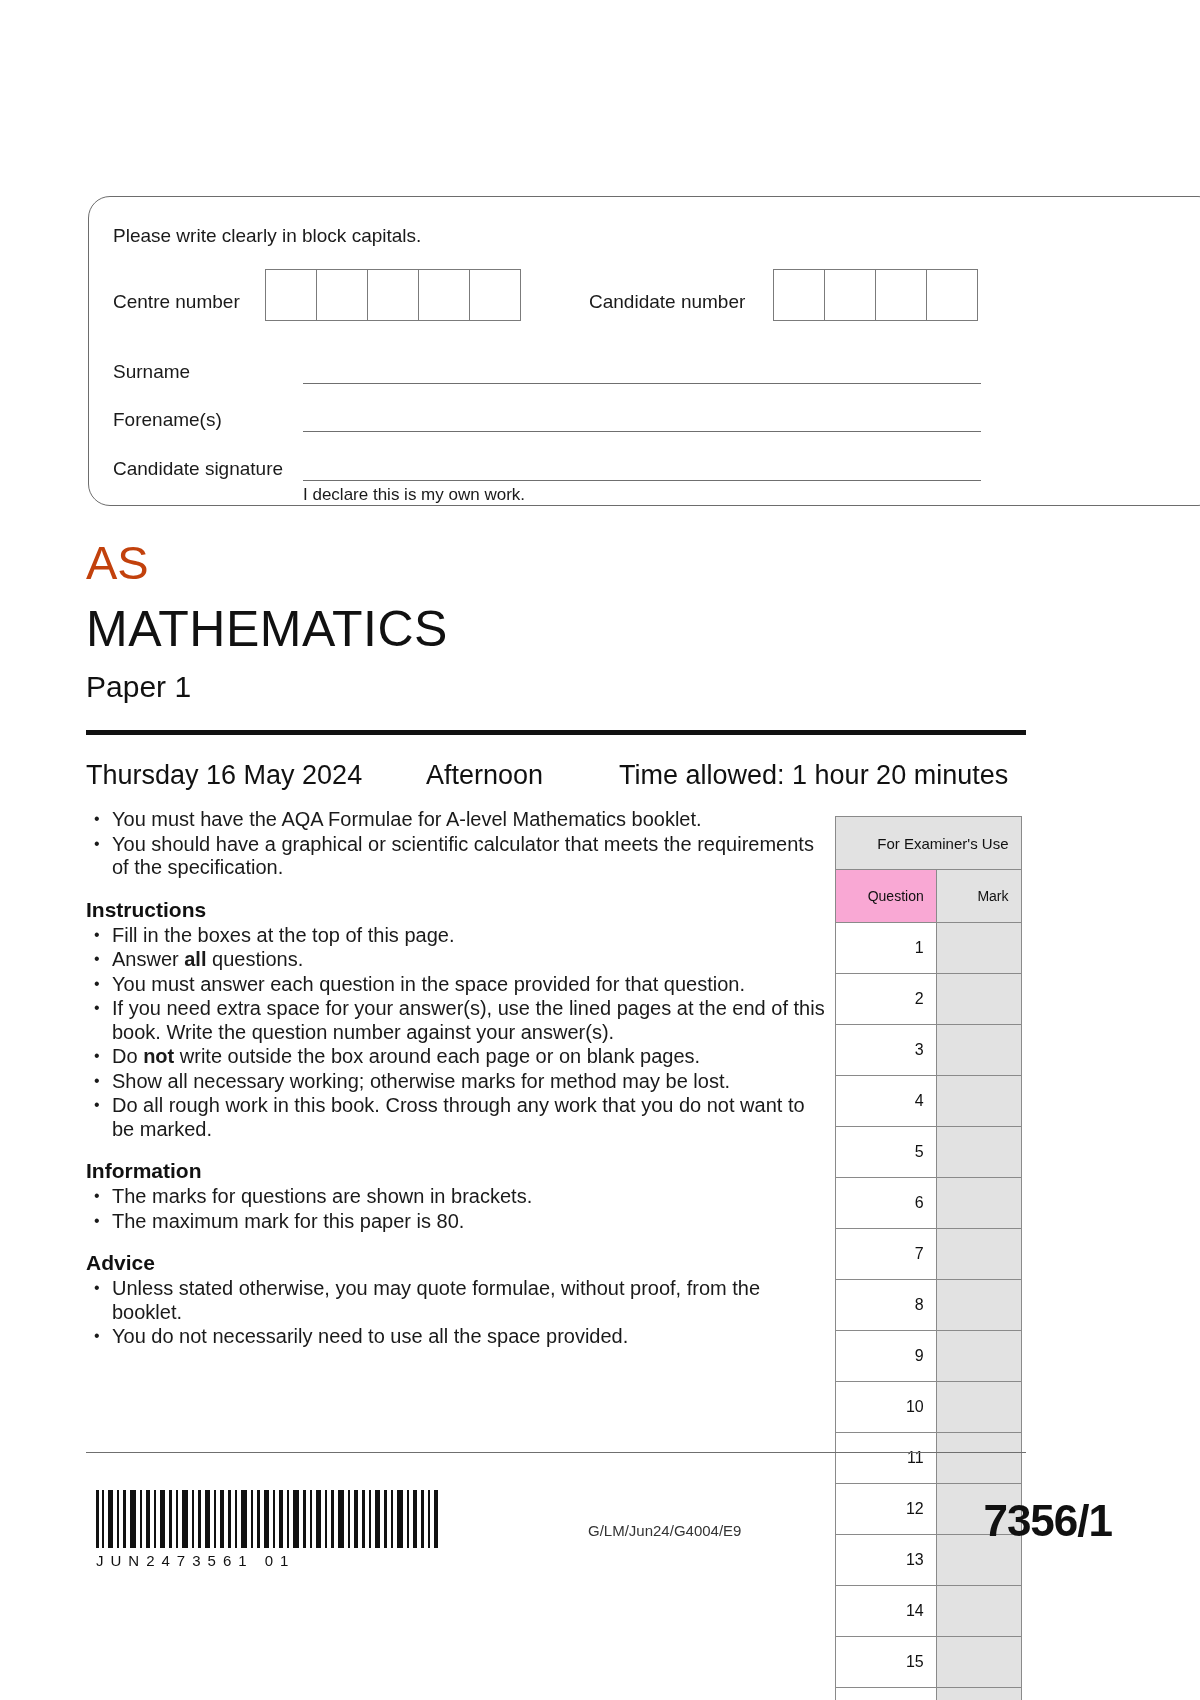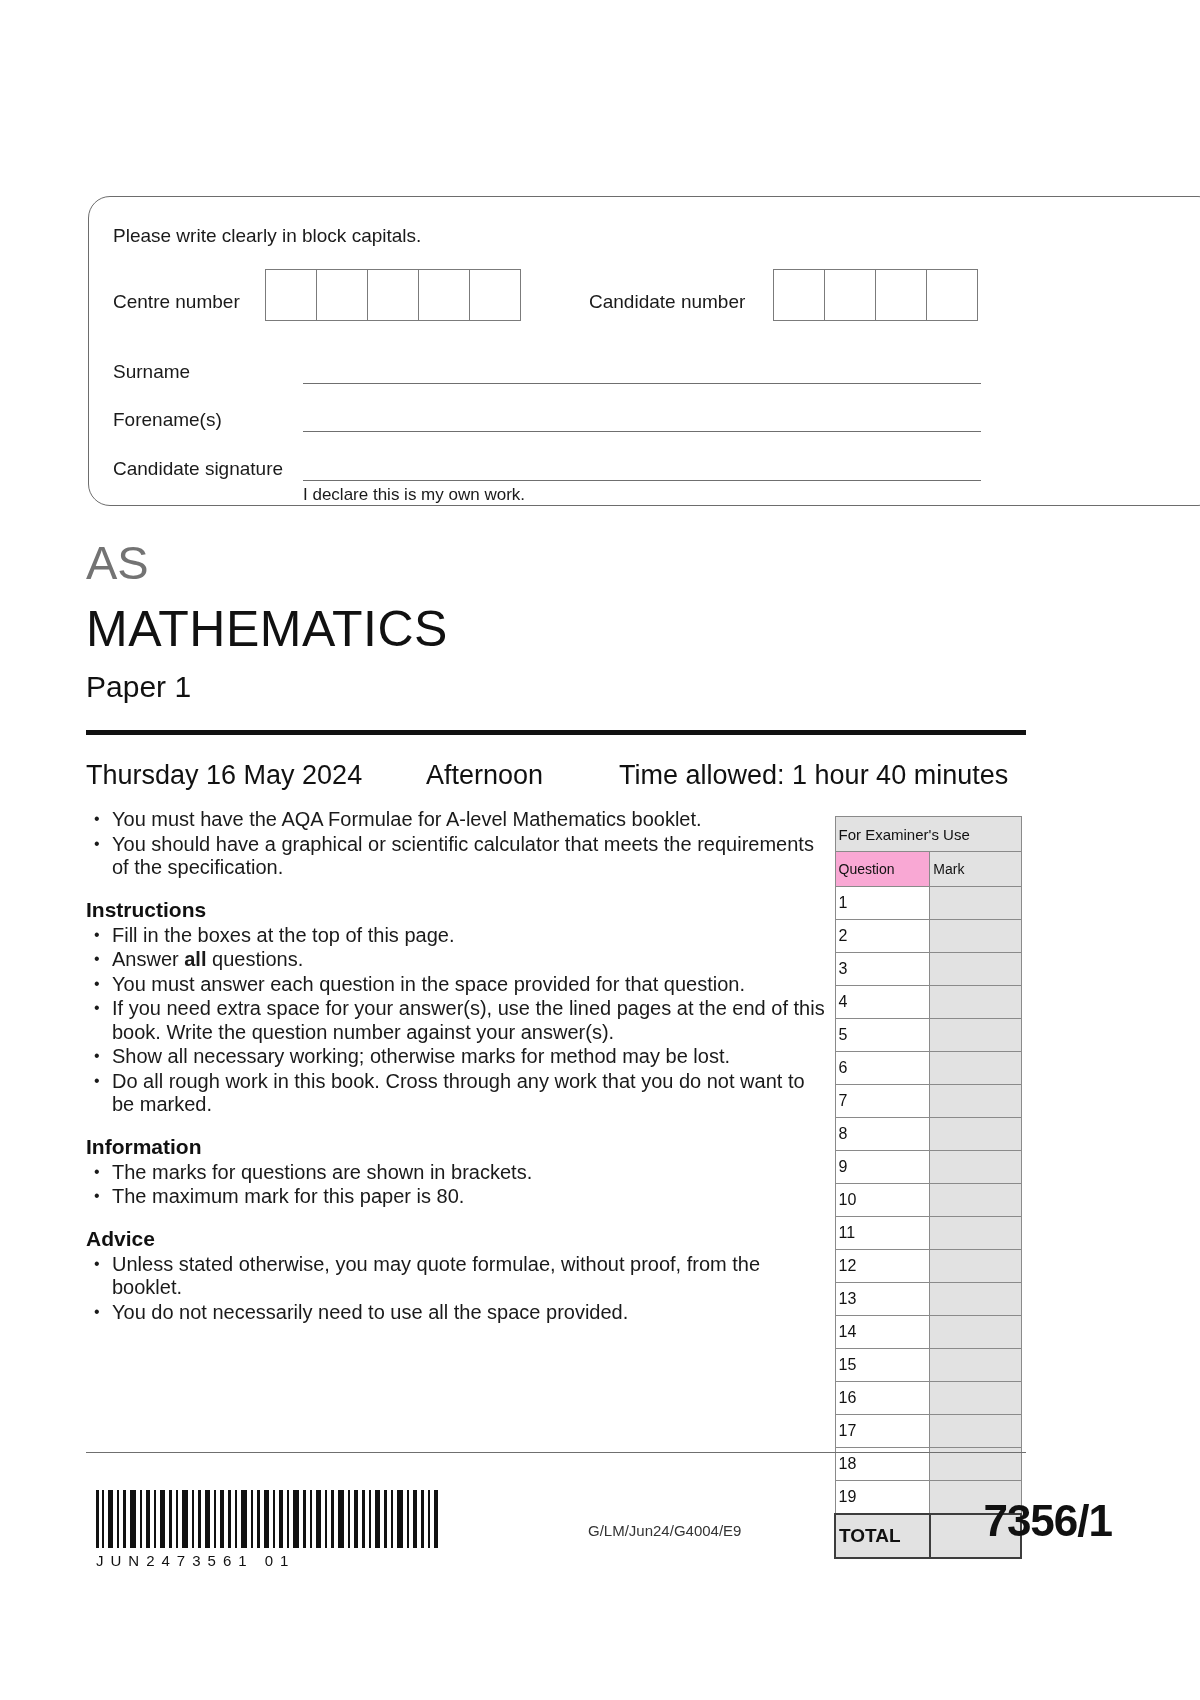--- a/index.html
+++ b/index.html
@@ -94,21 +94,21 @@
     color: #1a1a1a;
   }
 
   
   .title-as {
     position: absolute;
     left: 86px;
     top: 535px;
     font-size: 47px;
     font-weight: 400;
-    color: #737373;
+    color: #c2410c;
     letter-spacing: 0px;
   }
   .title-subject {
     position: absolute;
     left: 86px;
     top: 600px;
     font-size: 50px;
     font-weight: 400;
     color: #111;
     letter-spacing: 0.5px;
@@ -184,25 +184,25 @@
   .ex-table {
     position: absolute;
     left: 834px;
     top: 816px;
     width: 188px;
     border-collapse: collapse;
     font-size: 15px;
   }
   .ex-table td, .ex-table th {
     border: 1px solid #8a8a8a;
-    text-align: left;
+    text-align: right;
     font-weight: 400;
     color: #111;
     height: 26px;
-    padding: 3px;
+    padding: 12px;
   }
   .ex-table .hdr-span {
     background: #e2e2e2;
     font-size: 15px;
     height: 28px;
   }
   .ex-table .col-head {
     background: #f9a8d4;
     font-size: 14px;
     height: 28px;
@@ -315,36 +315,37 @@
 
   <div class="title-as">AS</div>
   <div class="title-subject">MATHEMATICS</div>
   <div class="title-paper">Paper 1</div>
 
   <div class="rule-thick"></div>
 
   <div class="meta-row">
     <span class="meta-date">Thursday 16 May 2024</span>
     <span class="meta-session">Afternoon</span>
-    <span class="meta-time">Time allowed: 1 hour 40 minutes</span>
+    <span class="meta-time">Time allowed: 1 hour 20 minutes</span>
   </div>
 
   <div class="content">
 
     <ul class="bullets">
       <li>You must have the AQA Formulae for A-level Mathematics booklet.</li>
       <li>You should have a graphical or scientific calculator that meets the requirements of the specification.</li>
     </ul>
 
     <div class="sec-head spaced">Instructions</div>
     <ul class="bullets">
       <li>Fill in the boxes at the top of this page.</li>
       <li><span>Answer </span><b>all</b><span> questions.</span></li>
       <li>You must answer each question in the space provided for that question.</li>
       <li>If you need extra space for your answer(s), use the lined pages at the end of this book.  Write the question number against your answer(s).</li>
+      <li><span>Do </span><b>not</b><span> write outside the box around each page or on blank pages.</span></li>
       <li>Show all necessary working; otherwise marks for method may be lost.</li>
       <li>Do all rough work in this book.  Cross through any work that you do not want to be marked.</li>
     </ul>
 
     <div class="sec-head spaced">Information</div>
     <ul class="bullets">
       <li>The marks for questions are shown in brackets.</li>
       <li>The maximum mark for this paper is 80.</li>
     </ul>
 

